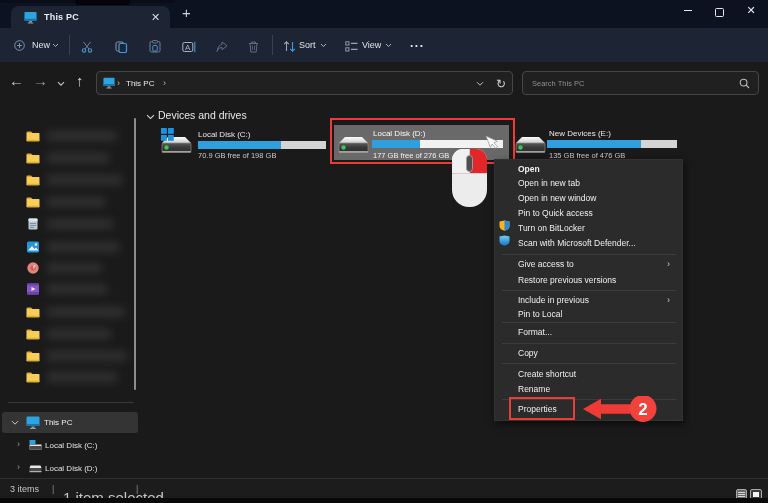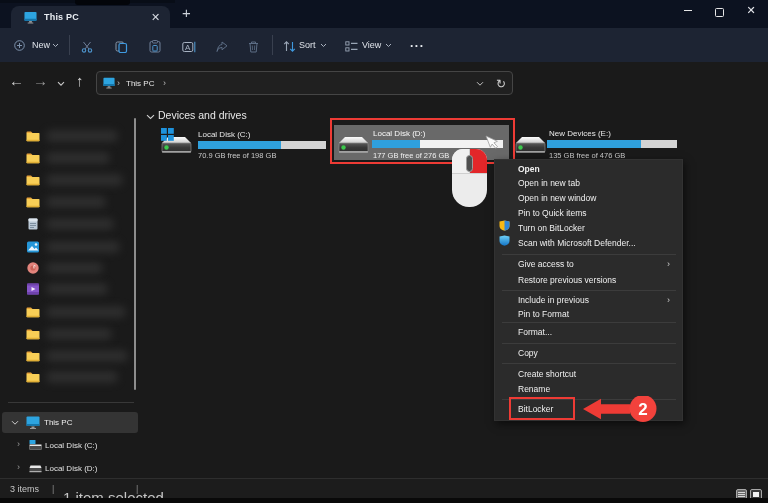--- a/index.html
+++ b/index.html
@@ -202,20 +202,27 @@
           <use href="#ic-monitor"></use>
         </svg>
       <span style="position:absolute;left:20px;top:6px;font-size:9px;color:#bdbdbd;">›</span>
       <span style="position:absolute;left:29px;top:8px;font-size:8px;line-height:8px;color:#e8e8e8;">This PC</span>
       <span style="position:absolute;left:66px;top:6px;font-size:9px;color:#bdbdbd;">›</span>
       <svg style="position:absolute;left:379px;top:9px;" width="8" height="6" viewBox="0 0 8 6">
           <path d="M1 1.2 L4 4.2 L7 1.2" stroke="#c0c0c0" stroke-width="1" fill="none"></path>
         </svg>
       <span style="position:absolute;left:399px;top:5px;font-size:12px;color:#cfcfcf;">↻</span>
     </div>
+    <div class="abs" id="sbox">
+      <span style="position:absolute;left:9px;top:8px;font-size:7.5px;line-height:8px;color:#8f8f8f;">Search This PC</span>
+      <svg style="position:absolute;left:216px;top:6px;" width="11" height="11" viewBox="0 0 11 11">
+          <circle cx="4.6" cy="4.6" r="3.4" fill="none" stroke="#bdbdbd" stroke-width="1.1"></circle>
+          <path d="M7.2 7.2 L10 10" stroke="#bdbdbd" stroke-width="1.1"></path>
+        </svg>
+    </div>
   </div>
 
   <div class="abs" id="sidebar">
 
 
     <div id="sideicons">
       <svg style="position:absolute;left:26px;top:30px;" width="14" height="12" viewBox="0 0 14 12">
           <use href="#ic-folder"></use>
         </svg>
       <svg style="position:absolute;left:26px;top:52px;" width="14" height="12" viewBox="0 0 14 12">
@@ -355,40 +362,40 @@
   </div>
 
   <svg class="abs" style="left:482px;top:135px;" width="20" height="22" viewBox="0 0 20 22">
     <path d="M4 1 L5.5 13 L8 10.3 L10.5 15.3 L12.6 14.2 L10.1 9.5 L13.8 8.9 Z" fill="#fcfcfc" stroke="#9a9a9a" stroke-width="0.7" transform="rotate(-14 4 1)"></path>
   </svg>
 
   <div class="abs" id="menu">
     <div class="mi" style="top:2.5px;font-weight:bold;">Open</div>
     <div class="mi" style="top:17px;">Open in new tab</div>
     <div class="mi" style="top:31.5px;">Open in new window</div>
-    <div class="mi" style="top:47px;">Pin to Quick items</div>
+    <div class="mi" style="top:47px;">Pin to Quick access</div>
     <div class="mi" style="top:61.5px;">Turn on BitLocker</div>
     <div class="mi" style="top:76.5px;">Scan with Microsoft Defender...</div>
     <div class="msep" style="top:93.5px;"></div>
     <div class="mi" style="top:98px;">Give access to</div>
     <div class="msub" style="top:99px;">›</div>
     <div class="mi" style="top:113.5px;text-align:right;">Restore previous versions</div>
     <div class="msep" style="top:130px;"></div>
     <div class="mi" style="top:133.5px;">Include in previous</div>
     <div class="msub" style="top:134.5px;">›</div>
-    <div class="mi" style="top:147.5px;">Pin to Format</div>
+    <div class="mi" style="top:147.5px;">Pin to Local</div>
     <div class="msep" style="top:161.5px;"></div>
     <div class="mi" style="top:165.5px;">Format...</div>
     <div class="msep" style="top:182.5px;"></div>
     <div class="mi" style="top:186.5px;">Copy</div>
     <div class="msep" style="top:203px;"></div>
     <div class="mi" style="top:207.5px;">Create shortcut</div>
     <div class="mi" style="top:222.5px;">Rename</div>
     <div class="msep" style="top:238.5px;"></div>
-    <div class="mi" style="top:242.5px;">BitLocker</div>
+    <div class="mi" style="top:242.5px;">Properties</div>
 
     <svg class="abs" style="left:4px;top:60px;" width="11" height="11" viewBox="0 0 11 11">
       <path d="M5.5 0.5 L10.5 1.5 L10.5 6 Q10.5 9.5 5.5 10.8 Q0.5 9.5 0.5 6 L0.5 1.5 Z" fill="#f7b814"></path>
       <path d="M5.5 0.5 L10.5 1.5 L10.5 6 Q10.5 9.5 5.5 10.8 Z" fill="#2f86d8"></path>
     </svg>
 
     <svg class="abs" style="left:4px;top:75px;" width="11" height="11" viewBox="0 0 11 11">
       <path d="M5.5 0.5 L10.5 1.5 L10.5 6 Q10.5 9.5 5.5 10.8 Q0.5 9.5 0.5 6 L0.5 1.5 Z" fill="url(#g-shield)"></path>
     </svg>
   </div>

